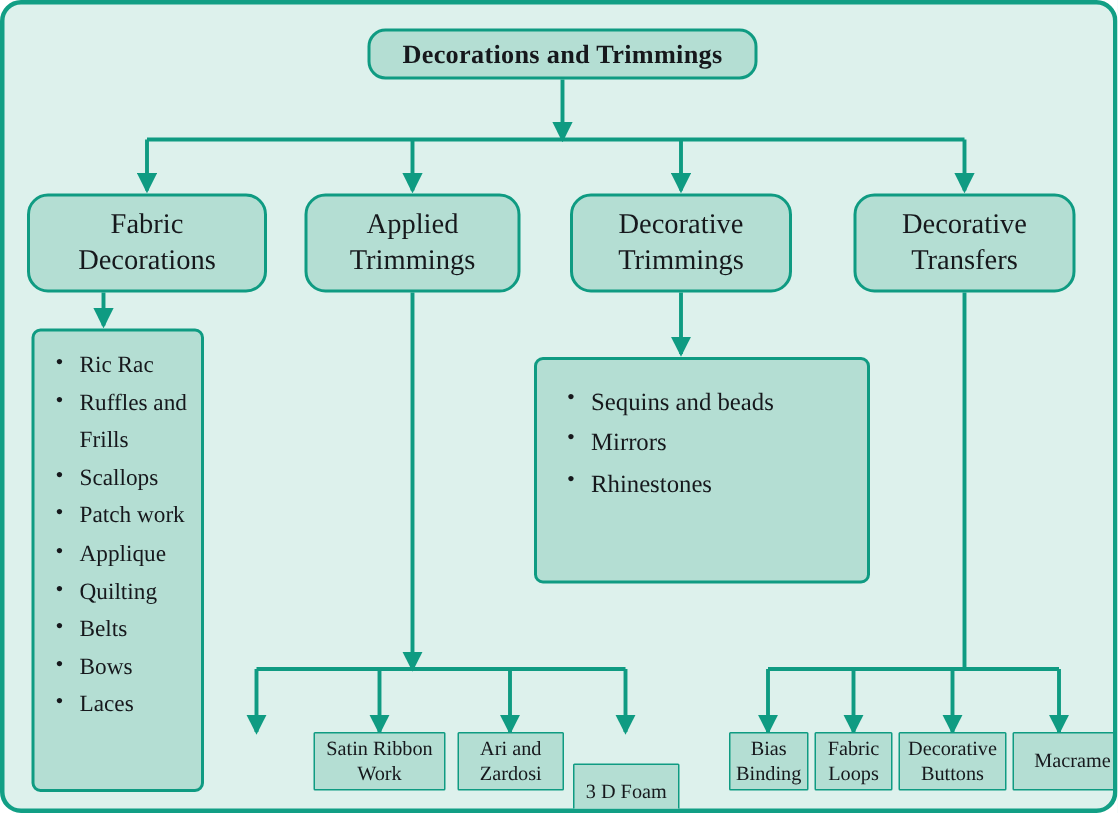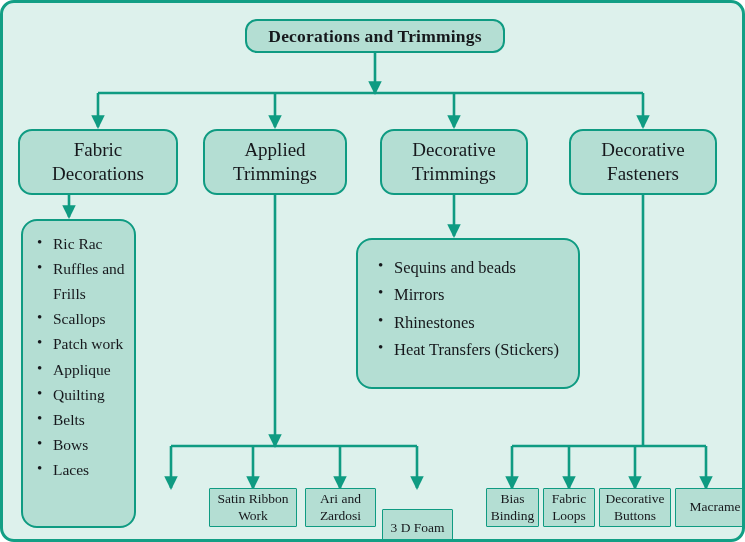--- a/index.html
+++ b/index.html
@@ -45,21 +45,21 @@
     letter-spacing: 0.2px;
     font-family: Liberation Serif, serif;
   }
   .lvl2 {
     border-radius: 14px;
     font-size: 19px;
     line-height: 1.28;
   }
   .lvl2 .txt { display: block; }
   .listbox {
-    border-radius: 16px;
+    border-radius: 6px;
     align-items: flex-start;
     justify-content: flex-start;
     padding: 10px 6px 8px 8px;
   }
   .listbox ul {
     margin: 0;
     padding: 0 0 0 20px;
     list-style: none;
     text-align: left;
     width: 100%;
@@ -154,21 +154,21 @@
   <div class="node lvl2" style="left:377px; top:126px; width:148px; height:66px;">
     <span>
       <span class="txt">Decorative</span>
       <span class="txt">Trimmings</span>
     </span>
   </div>
 
   <div class="node lvl2" style="left:566px; top:126px; width:148px; height:66px;">
     <span>
       <span class="txt">Decorative</span>
-      <span class="txt">Fasteners</span>
+      <span class="txt">Transfers</span>
     </span>
   </div>
 
   <div class="node listbox" id="list-fabric" style="left:18px; top:216px; width:115px; height:309px;">
     <ul>
       <li>Ric Rac</li>
       <li>Ruffles and Frills</li>
       <li>Scallops</li>
       <li>Patch work</li>
       <li>Applique</li>
@@ -177,21 +177,20 @@
       <li>Bows</li>
       <li>Laces</li>
     </ul>
   </div>
 
   <div class="node listbox" id="list-decor" style="left:353px; top:235px; width:224px; height:151px;">
     <ul>
       <li>Sequins and beads</li>
       <li>Mirrors</li>
       <li>Rhinestones</li>
-      <li>Heat Transfers (Stickers)</li>
     </ul>
   </div>
 
 
   <div class="node leaf" style="left:206px; top:485px; width:88px; height:39px;">
     <span>
       <span class="txt">Satin Ribbon</span>
       <span class="txt">Work</span>
     </span>
   </div>

